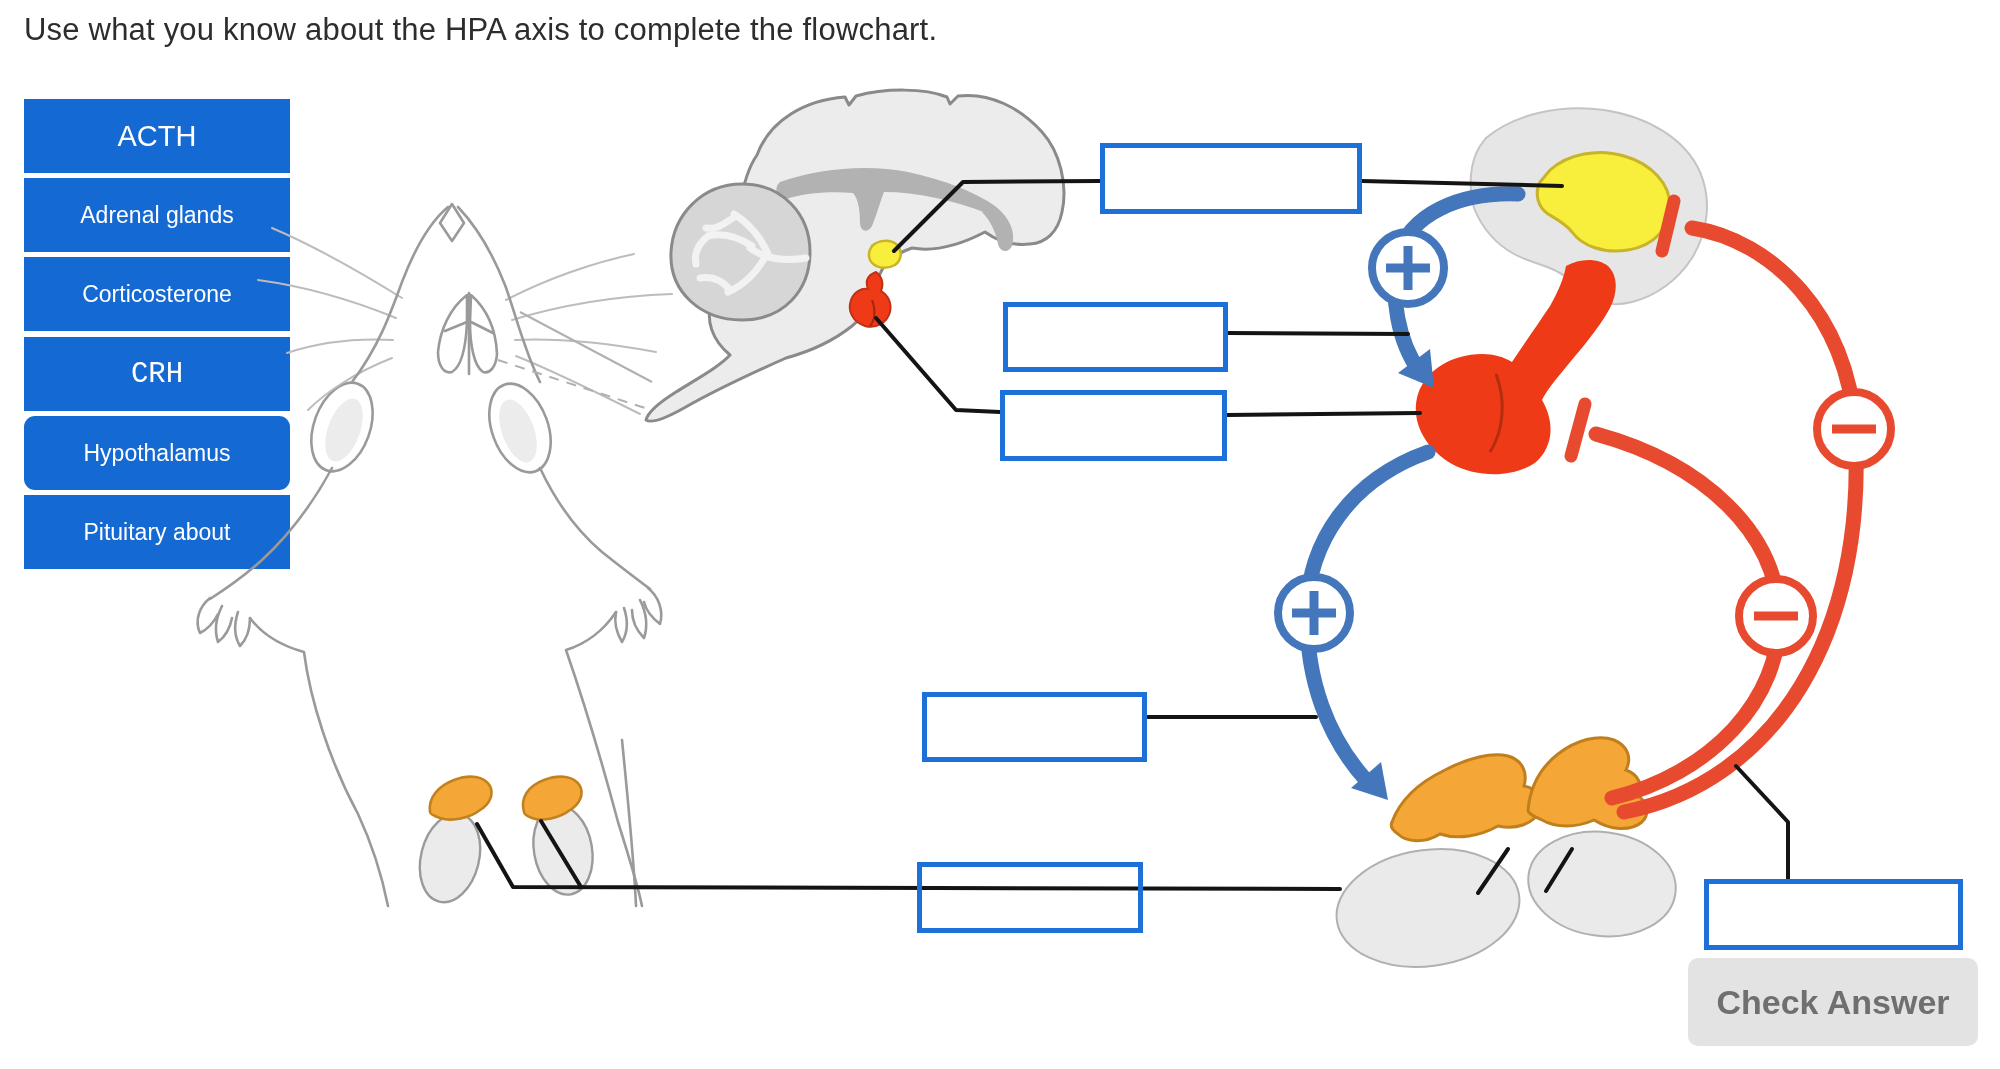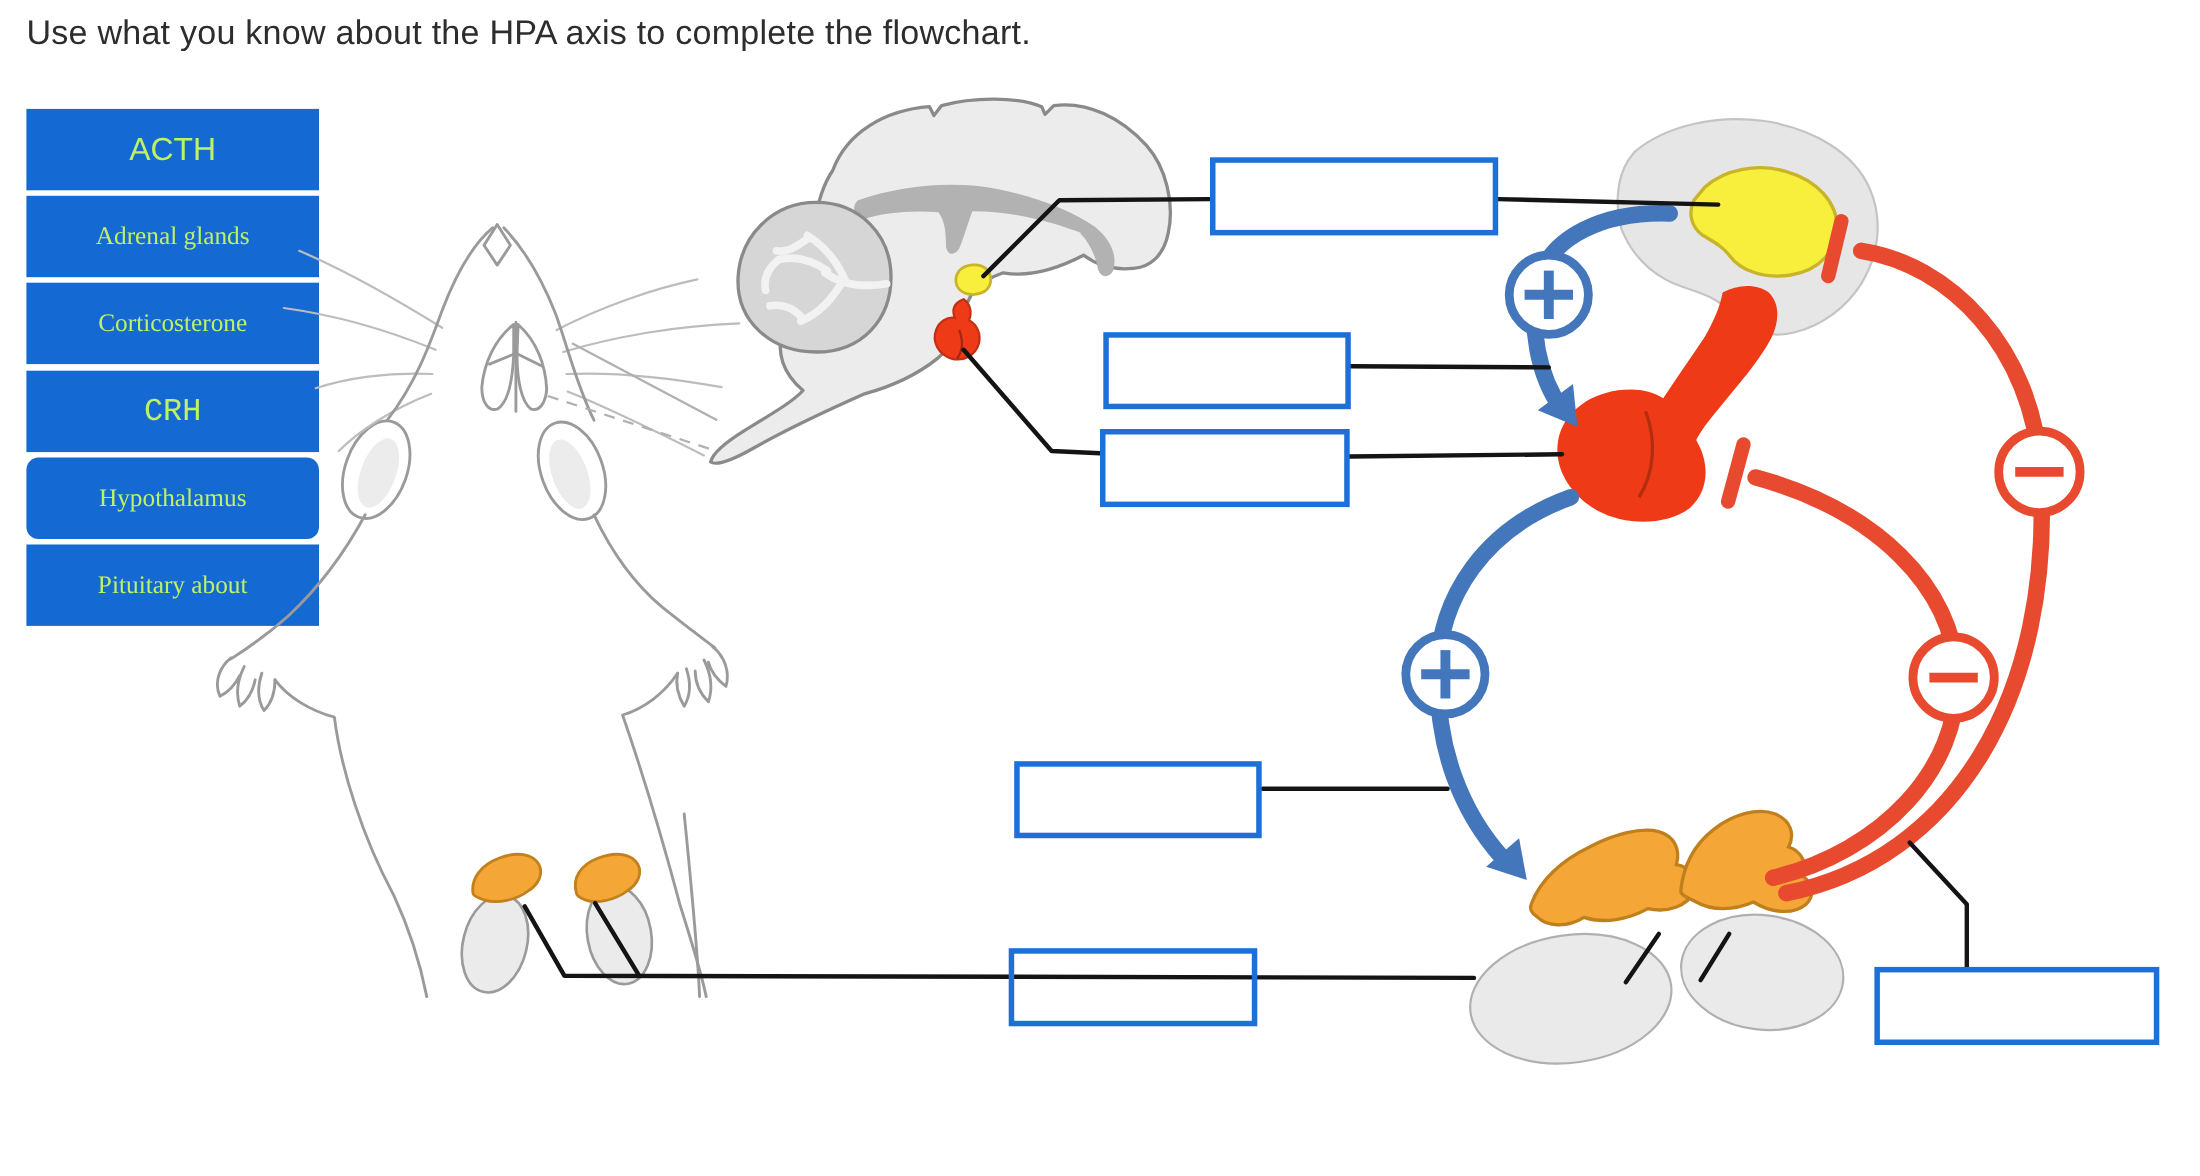--- a/index.html
+++ b/index.html
@@ -1,23 +1,23 @@
 <!DOCTYPE html>
 <html><head>
 <meta charset="utf-8">
 <style>
   html,body{margin:0;padding:0;background:#ffffff;}
   body{width:2000px;height:1069px;overflow:hidden;font-family:"Liberation Sans", sans-serif;}
   .stage{position:relative;width:2000px;height:1069px;background:#ffffff;}
   .title{position:absolute;left:24px;top:12px;font-size:31px;color:#2d2d2d;letter-spacing:.2px;}
   .word-bank{position:absolute;left:24px;top:99px;width:266px;}
-  .wb{position:absolute;left:0;width:266px;height:74px;background:#1569d2;color:#bef264;
+  .wb{position:absolute;left:0;width:266px;height:74px;background:#1569d2;color:#ffffff;
       display:flex;align-items:center;justify-content:center;cursor:grab;}
   .wb.large{font-size:29px;}
-  .wb.small{font-size:23px;font-family:Liberation Serif, serif;}
+  .wb.small{font-size:23px;}
   .wb.p0{top:0;} .wb.p1{top:79px;} .wb.p2{top:158px;} .wb.p3{top:238px;font-family:Liberation Mono, monospace;} .wb.p4{top:317px;border-radius:11px;} .wb.p5{top:396px;}
   svg.art{position:absolute;left:0;top:0;z-index:1;}
   .abox{position:absolute;border:5px solid #1c70d8;background:transparent;box-sizing:border-box;z-index:2;}
   .b1{left:1100px;top:143px;width:262px;height:71px;}
   .b2{left:1003px;top:302px;width:225px;height:70px;}
   .b3{left:1000px;top:390px;width:227px;height:71px;}
   .b4{left:922px;top:692px;width:225px;height:70px;}
   .b5{left:917px;top:862px;width:226px;height:71px;}
   .b6{left:1704px;top:879px;width:259px;height:71px;}
   .check{position:absolute;left:1688px;top:958px;width:290px;height:88px;background:#e3e3e3;
@@ -204,14 +204,15 @@
     </g>
   </svg>
 
   <div class="abox b1"></div>
   <div class="abox b2"></div>
   <div class="abox b3"></div>
   <div class="abox b4"></div>
   <div class="abox b5"></div>
   <div class="abox b6"></div>
 
+  <div class="check">Check Answer</div>
 
 </div>
 
 </body></html>

